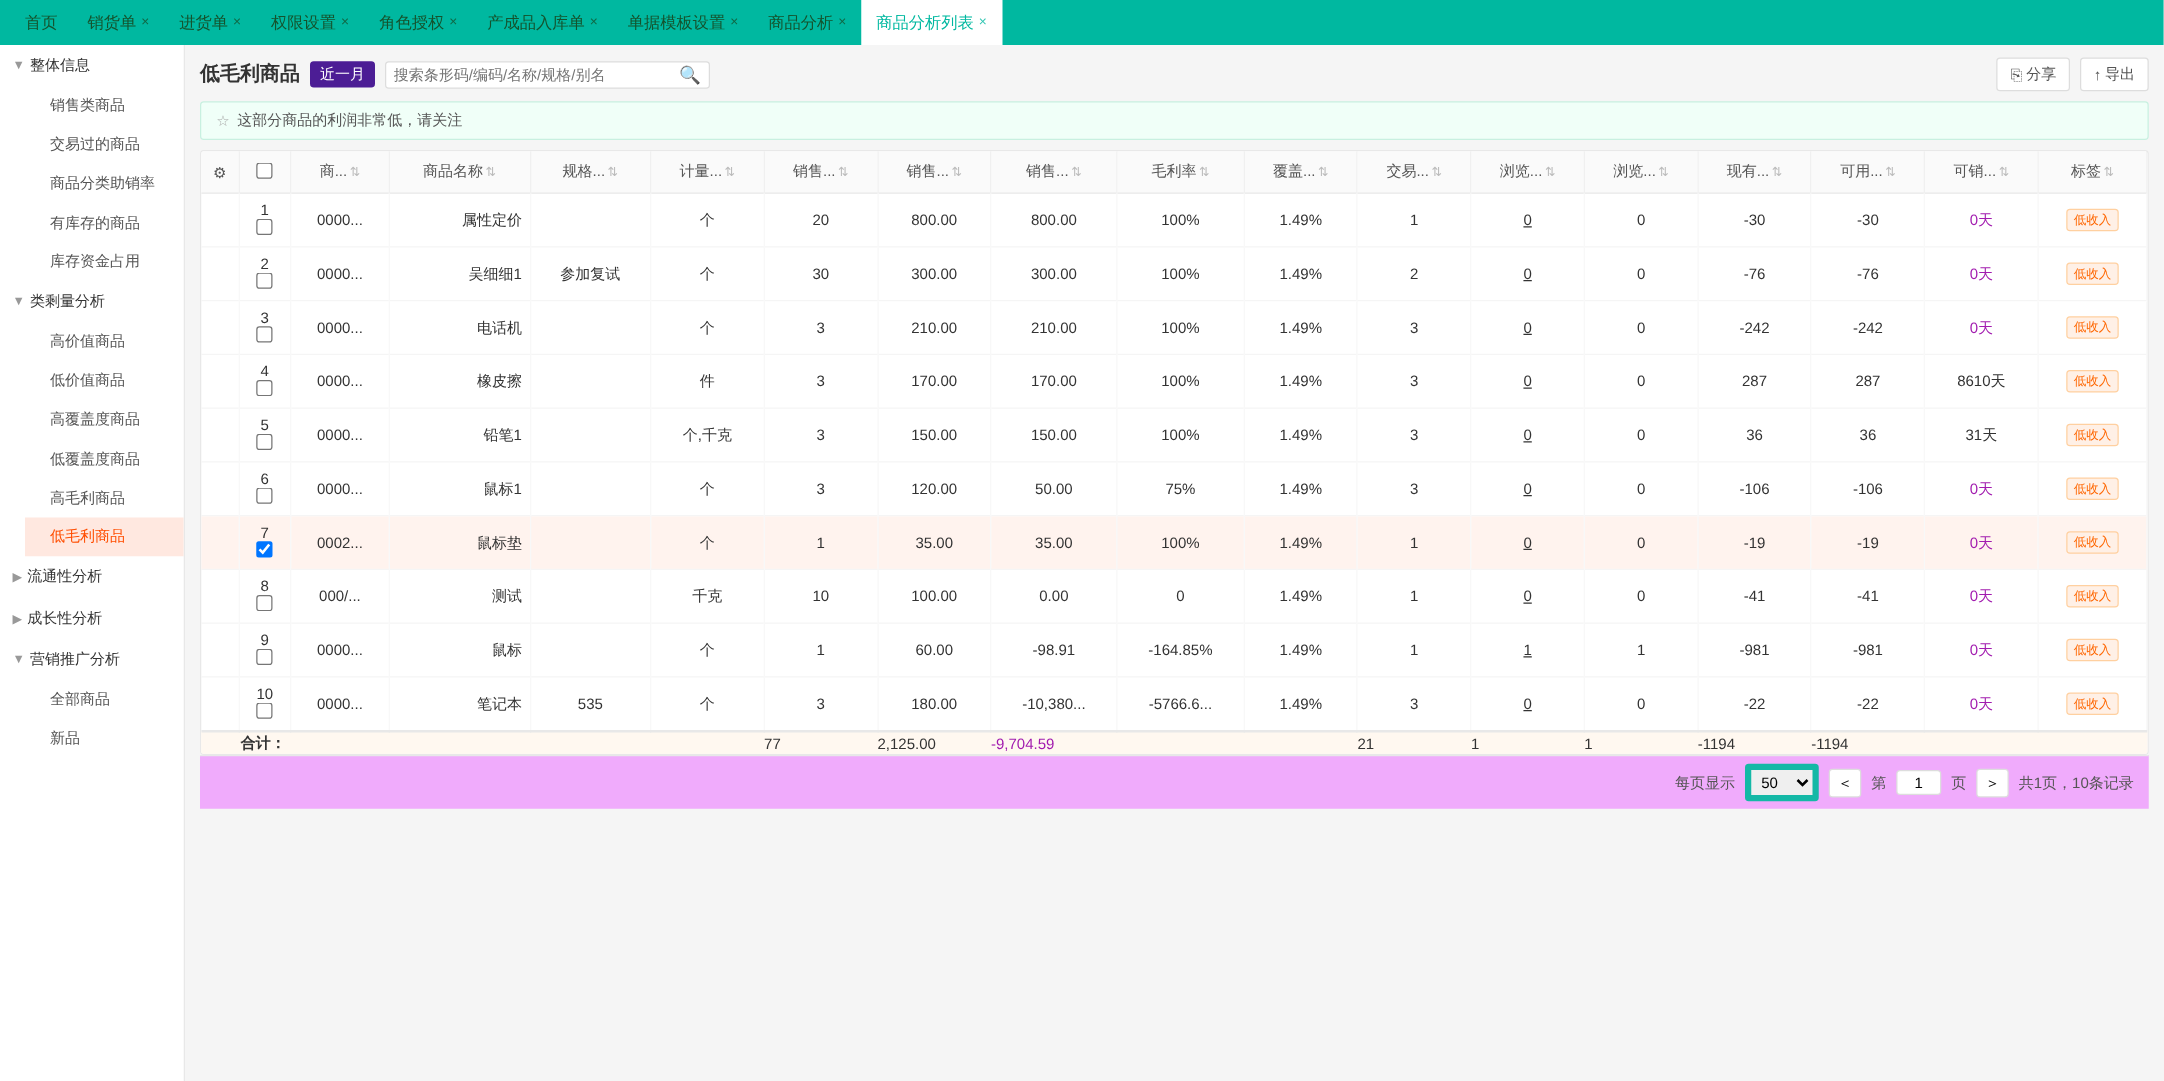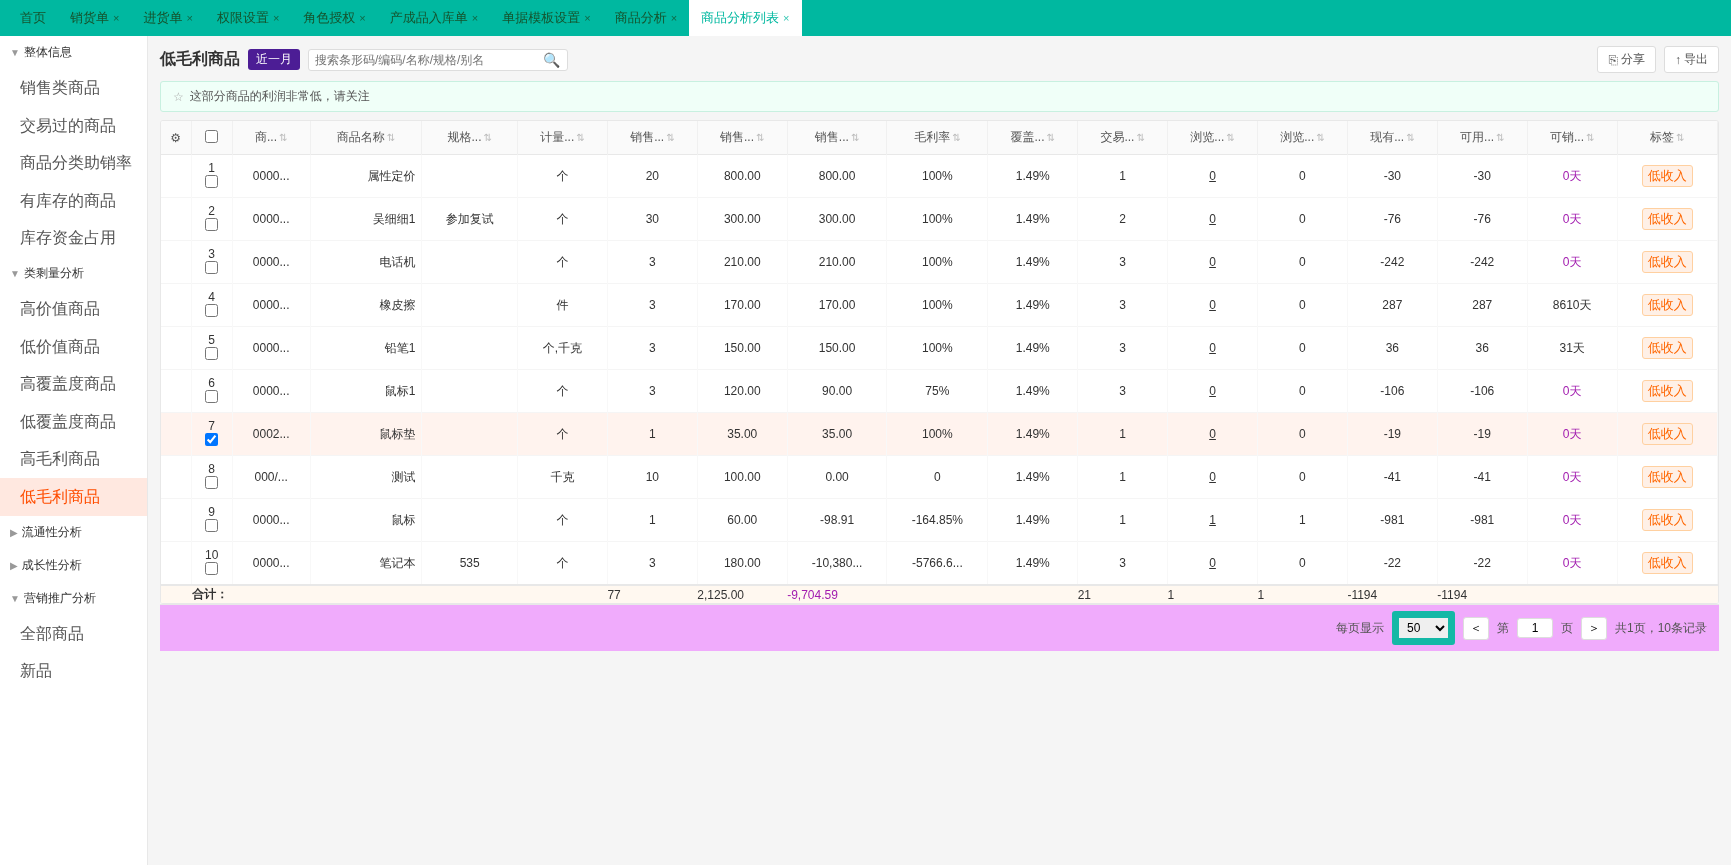--- a/index.html
+++ b/index.html
@@ -44,24 +44,25 @@
       display: flex;
       align-items: center;
       padding: 8px 10px;
       color: #333;
       font-size: 12px;
       cursor: pointer;
     }
     .sidebar-group-title .arrow { margin-right: 4px; color: #999; font-size: 10px; }
     .sidebar-item {
       padding: 6px 10px 6px 20px;
-      font-size: 16px;
+      font-size: 12px;
       color: #555;
       cursor: pointer;
       line-height: 1.6;
+      margin-left: 20px;
     }
     .sidebar-item.active { background: #ffe8e0; color: #ff4d00; }
 
     
     .content {
       flex: 1;
       overflow: auto;
       padding: 10px 12px;
       background: #f5f5f5;
     }
@@ -174,21 +175,21 @@
     }
     tbody td.left { text-align: right; }
     .text-red { color: #a21caf; }
     .tag-badge {
       display: inline-block;
       background: #fff0e6;
       color: #ff6600;
       border: 1px solid #ffd0a0;
       border-radius: 3px;
       padding: 1px 5px;
-      font-size: 13px;
+      font-size: 10px;
     }
     .underline { text-decoration: underline; cursor: pointer; }
 
     
     .total-row {
       background: #fff8f0;
       border-top: 2px solid #e8e8e8;
     }
     .total-row td {
       font-weight: 400;
@@ -201,21 +202,21 @@
       border-top: 1px solid #e8e8e8;
       padding: 6px 12px;
       display: flex;
       align-items: center;
       justify-content: flex-end;
       gap: 8px;
       font-size: 12px;
       color: #555;
     }
     .page-size-select {
-      border: 7px solid #14b8a6;
+      border: 5px solid #14b8a6;
       border-radius: 3px;
       padding: 2px 4px;
       font-size: 12px;
     }
     .page-btn {
       border: 1px solid #ddd;
       border-radius: 3px;
       padding: 2px 6px;
       cursor: pointer;
       background: #fff;
@@ -443,21 +444,21 @@
     </tr>
             <tr>
       <td></td>
       <td>6<br><input type="checkbox" style=""></td>
       <td>0000...</td>
       <td class="left">鼠标1</td>
       <td></td>
       <td>个</td>
       <td>3</td>
       <td>120.00</td>
-      <td>90.00</td>
+      <td>50.00</td>
       <td>75%</td>
       <td>1.49%</td>
       <td>3</td>
       <td><span class="underline">0</span></td>
       <td>0</td>
       <td>-106</td>
       <td>-106</td>
       <td class="text-red">0天</td>
       <td><span class="tag-badge">低收入</span></td>
     </tr>

